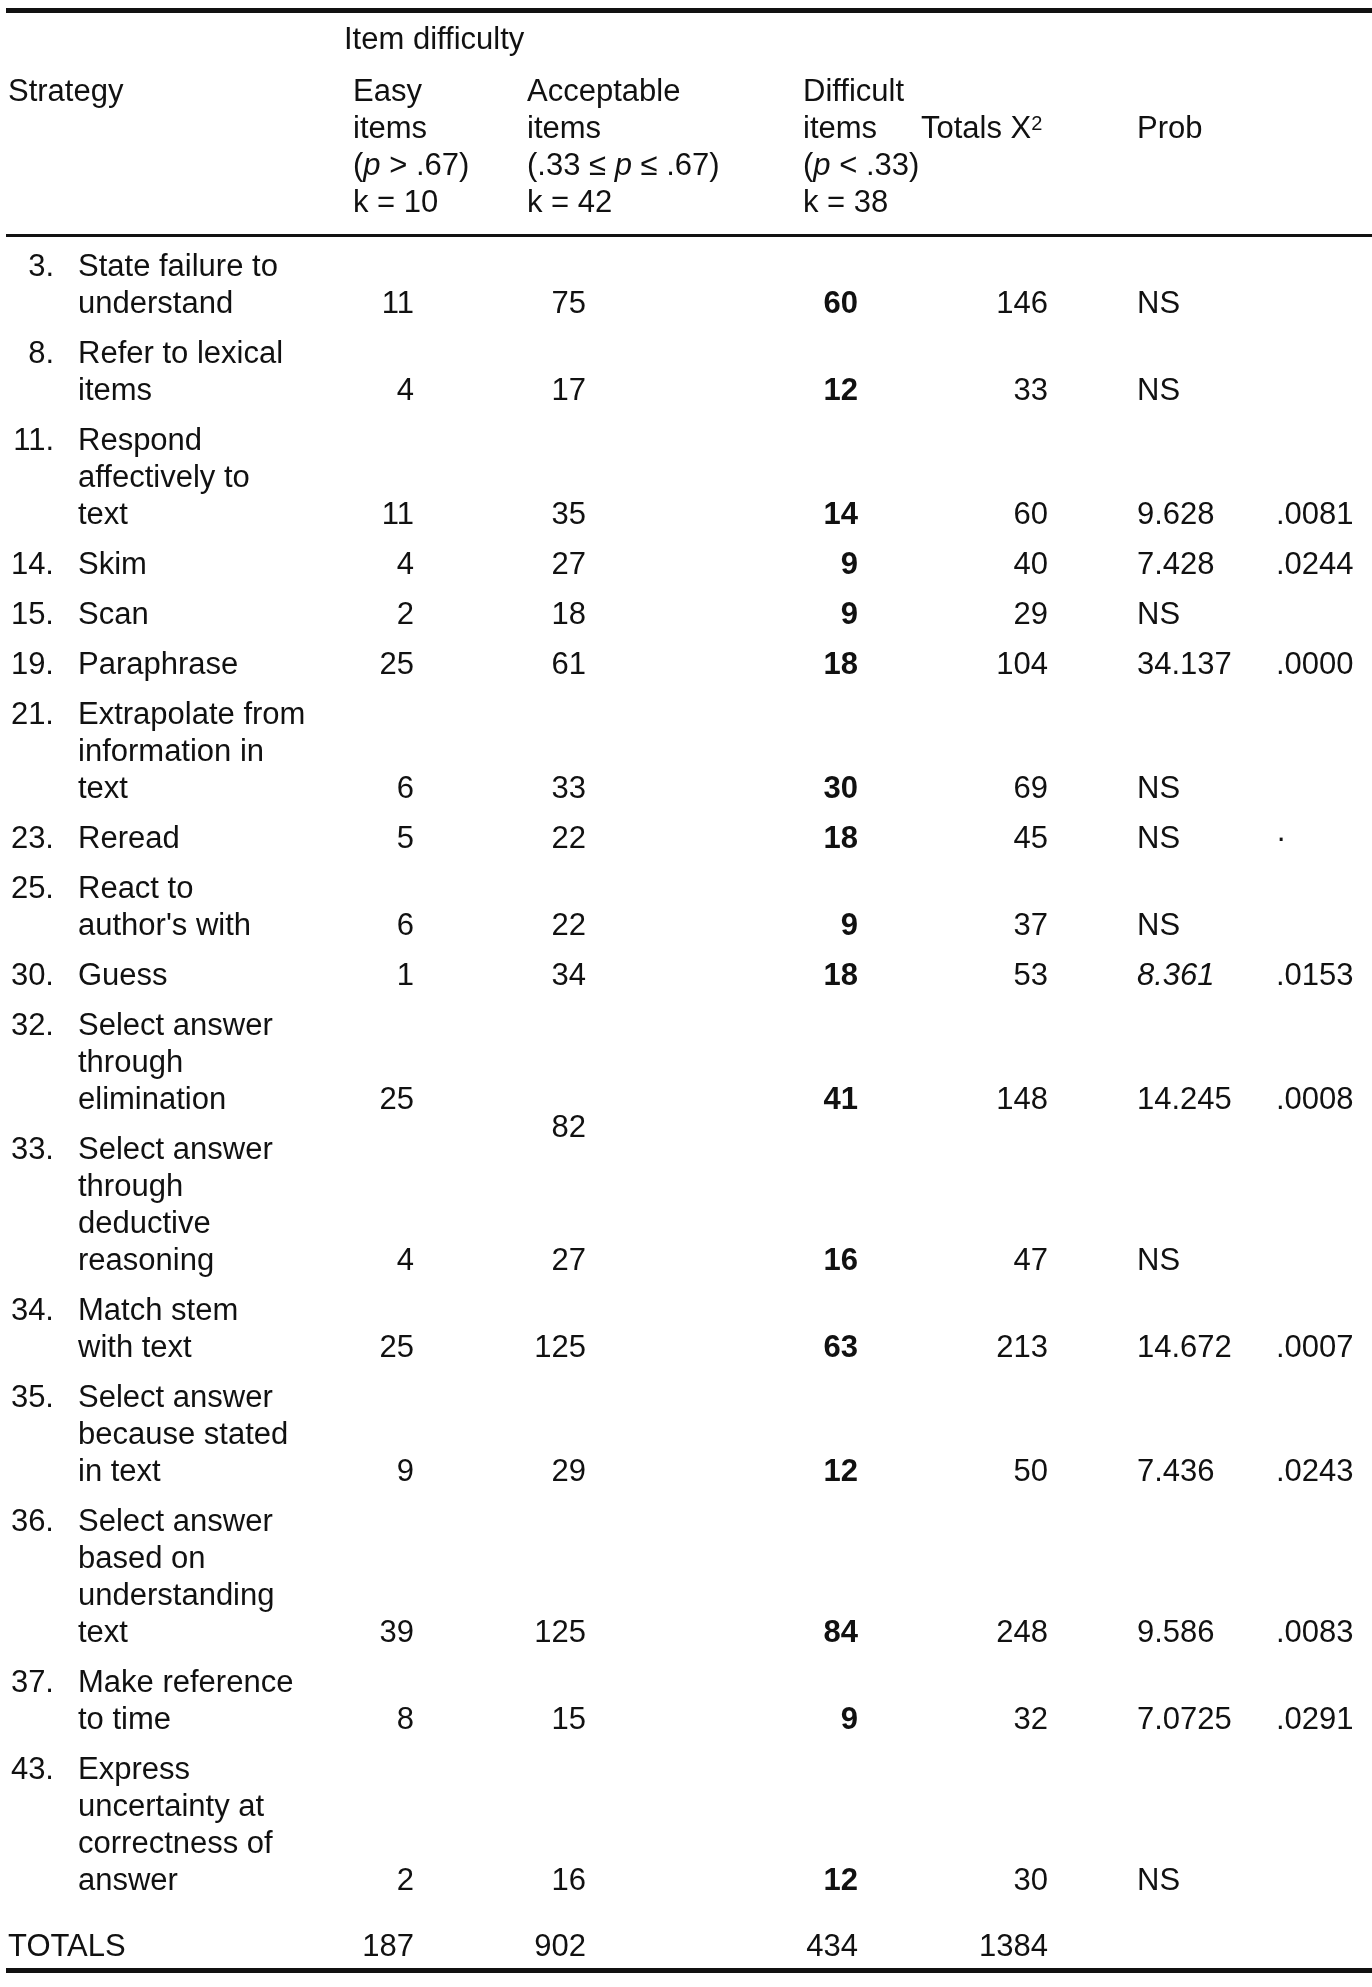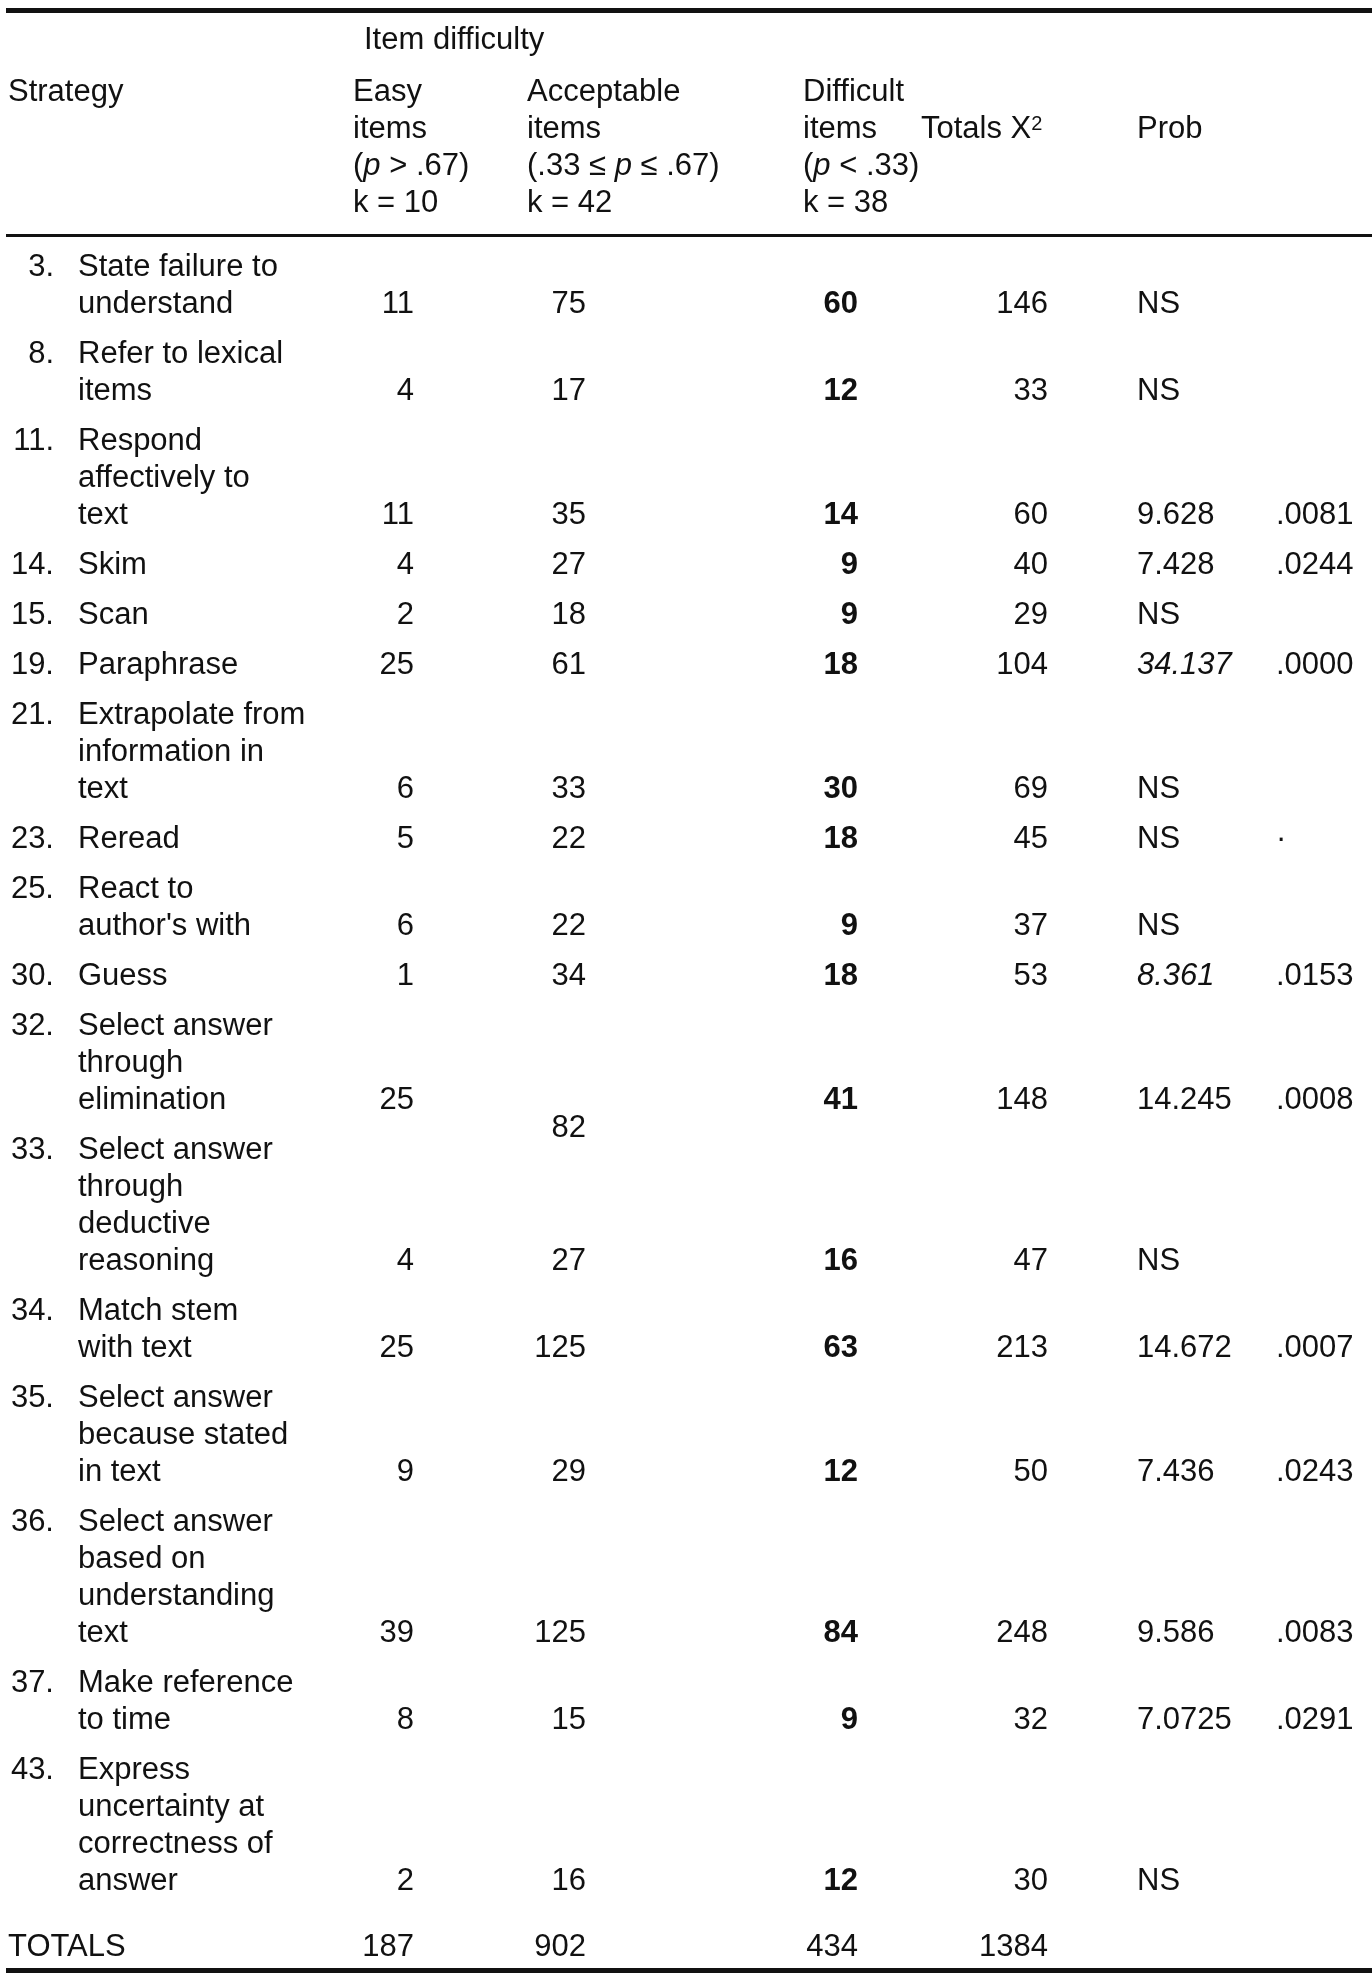--- a/index.html
+++ b/index.html
@@ -23,21 +23,21 @@
   .label { position: absolute; left: 78px; line-height: 37px; }
   .label div { height: 37px; }
   .r { text-align: right; }
   .bold { font-weight: bold; }
 </style>
 </head>
 <body>
 
 <div class="rule-top"></div>
 
-<div class="hdr" style="left:364px; top:20px;">Item difficulty</div>
+<div class="hdr" style="left:344px; top:20px;">Item difficulty</div>
 <div class="hdr" style="left:8px; top:72px;">Strategy</div>
 
 <div class="hdr" style="left:353px; top:72px;">
   <div>Easy</div>
   <div>items</div>
   <div><span>(</span><span class="ital">p</span><span> &gt; .67)</span></div>
   <div>k = 10</div>
 </div>
 
 <div class="hdr" style="left:527px; top:72px;">
@@ -128,21 +128,21 @@
     </div>
     <div class="row" style="top: 645px;">
       <div class="num-label">19.</div>
       <div class="label">
         <div>Paraphrase</div>
       </div>
       <div class="cell r" style="left:340px; width:74px; top:0px;">25</div>
       <div class="cell r" style="left:512px; width:74px; top:0px;">61</div>
       <div class="cell r bold" style="left:784px; width:74px; top:0px;">18</div>
       <div class="cell r" style="left:960px; width:88px; top:0px;">104</div>
-      <div class="cell" style="left:1137px; top:0px;font-style:italic;">34.137</div>
+      <div class="cell" style="left:1137px; top:0px;">34.137</div>
       <div class="cell" style="left:1276px; top:0px;">.0000</div>
     </div>
     <div class="row" style="top: 695px;">
       <div class="num-label">21.</div>
       <div class="label">
         <div>Extrapolate from</div>
         <div>information in</div>
         <div>text</div>
       </div>
       <div class="cell r" style="left:340px; width:74px; top:74px;">6</div>

